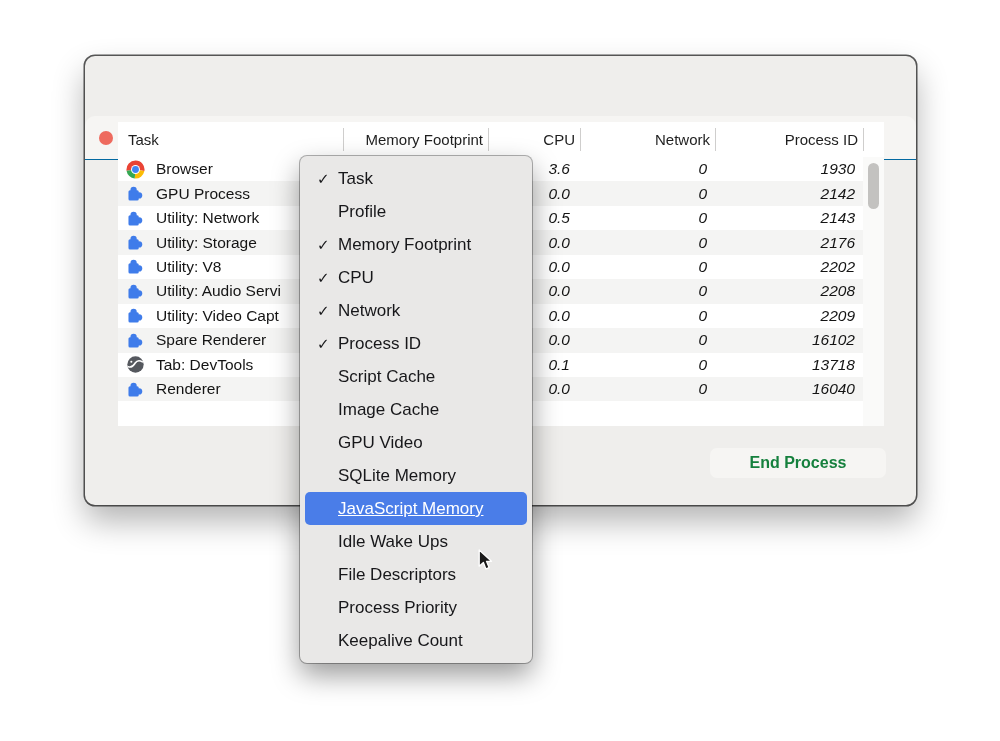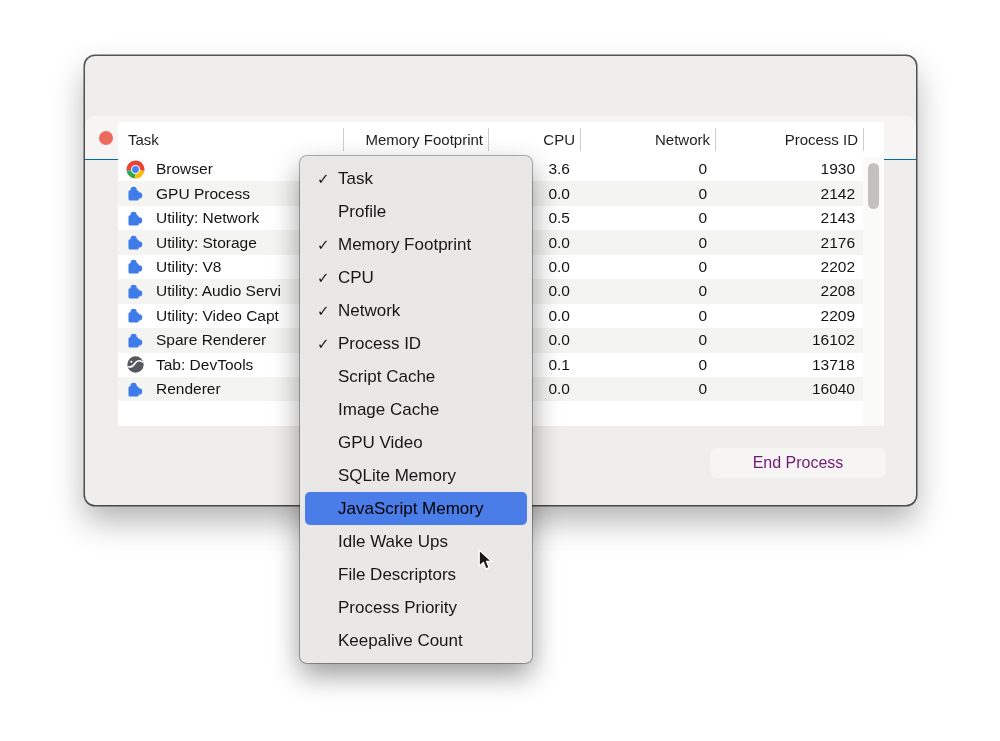--- a/index.html
+++ b/index.html
@@ -38,50 +38,50 @@
   .w-sb{width:21px;}
   .th.left{padding-left:10px;}
   .th.right{text-align:right;padding-right:5px;}
 
   .tbody{position:relative;}
   .row{display:flex;height:24.45px;align-items:center;font-size:15.5px;color:#141414;}
   .row:nth-child(even){background:#f4f4f3;}
   .task-cell{width:370px;box-sizing:border-box;display:flex;align-items:center;padding-left:8px;overflow:hidden;white-space:nowrap;}
   .task-cell .icon{width:19px;height:19px;flex:0 0 19px;margin-right:11px;display:inline-block;}
   .task-cell .icon svg{display:block;}
-  .cell{box-sizing:border-box;text-align:right;white-space:nowrap;}
+  .cell{box-sizing:border-box;text-align:right;white-space:nowrap;font-style:italic;}
   .cell.cpu{width:92px;padding-right:10px;}
   .cell.net{width:135px;padding-right:8px;}
   .cell.pid{width:148px;padding-right:8px;text-align:right;}
 
   .scroll-track{position:absolute;right:0;top:35px;width:21px;height:269px;background:#fafaf9;}
   .scroll-thumb{position:absolute;left:5px;top:6px;width:11px;height:46px;background:#c3c2c0;border-radius:5.5px;}
 
   
   .end-btn{
     position:absolute;left:625px;top:392px;width:176px;height:30px;
     background:#f6f5f3;border:none;border-radius:7px;
-    color:#701a75;font-size:16px;font-family:inherit;
+    color:#15803d;font-size:16px;font-family:inherit;font-weight:bold;
   }
 
   
   .menu{
     position:absolute;left:300px;top:156px;width:232px;
     background:#e9e8e7;border-radius:7px;padding:6px 0;z-index:10;
     box-shadow:0 0 0 1px rgba(0,0,0,.30), 0 12px 28px rgba(0,0,0,.40);
   }
   .menu-item{
     position:relative;height:33px;line-height:33px;
     margin:0 5px;padding-left:33px;border-radius:5px;box-sizing:border-box;
     font-size:17px;color:#17171a;white-space:nowrap;
   }
   .menu-item .check{
     position:absolute;left:12px;top:0;font-size:15px;font-weight:bold;
   }
-  .menu-item.highlighted{color:#000000;}
+  .menu-item.highlighted{color:#ffffff;text-decoration:underline;}
 
   
   .cursor{position:absolute;left:478px;top:549px;z-index:20;}
 </style>
 </head>
 <body>
 
 <div class="stage">
 
   <div class="window">

